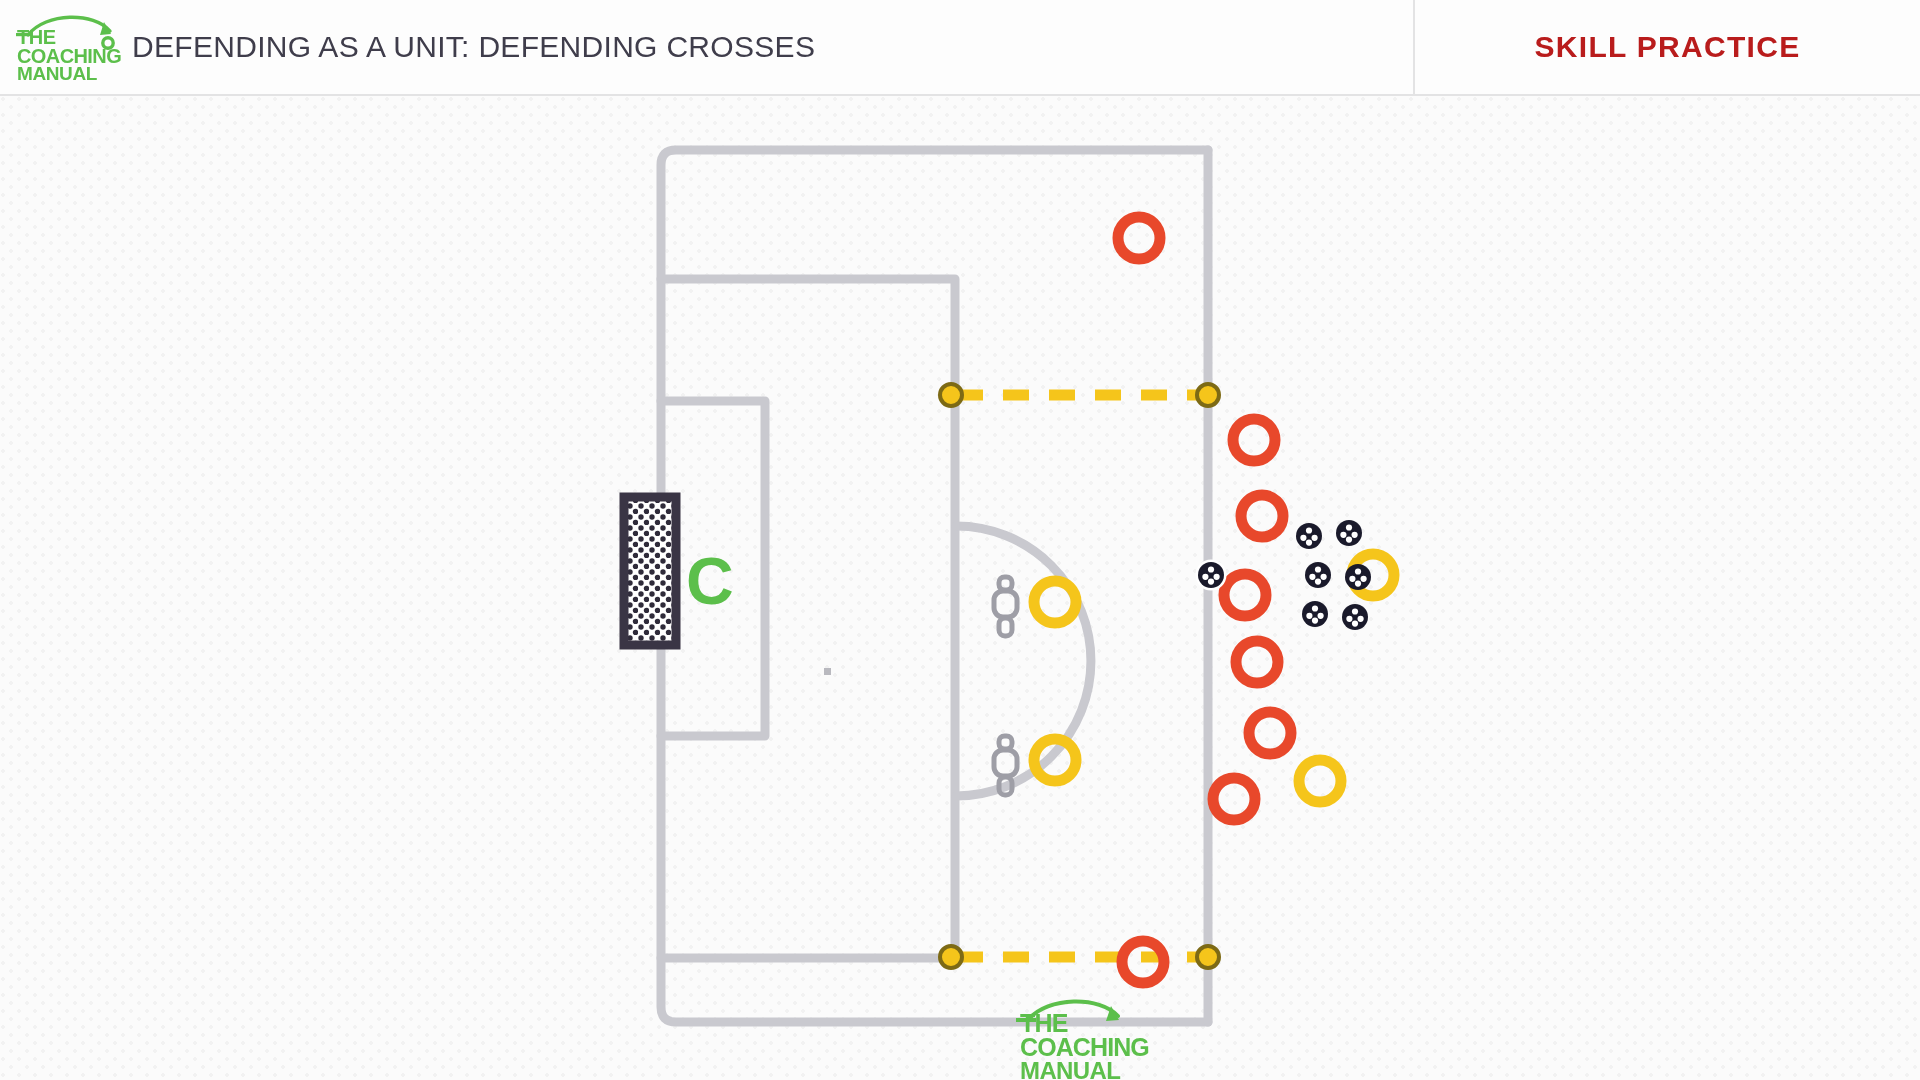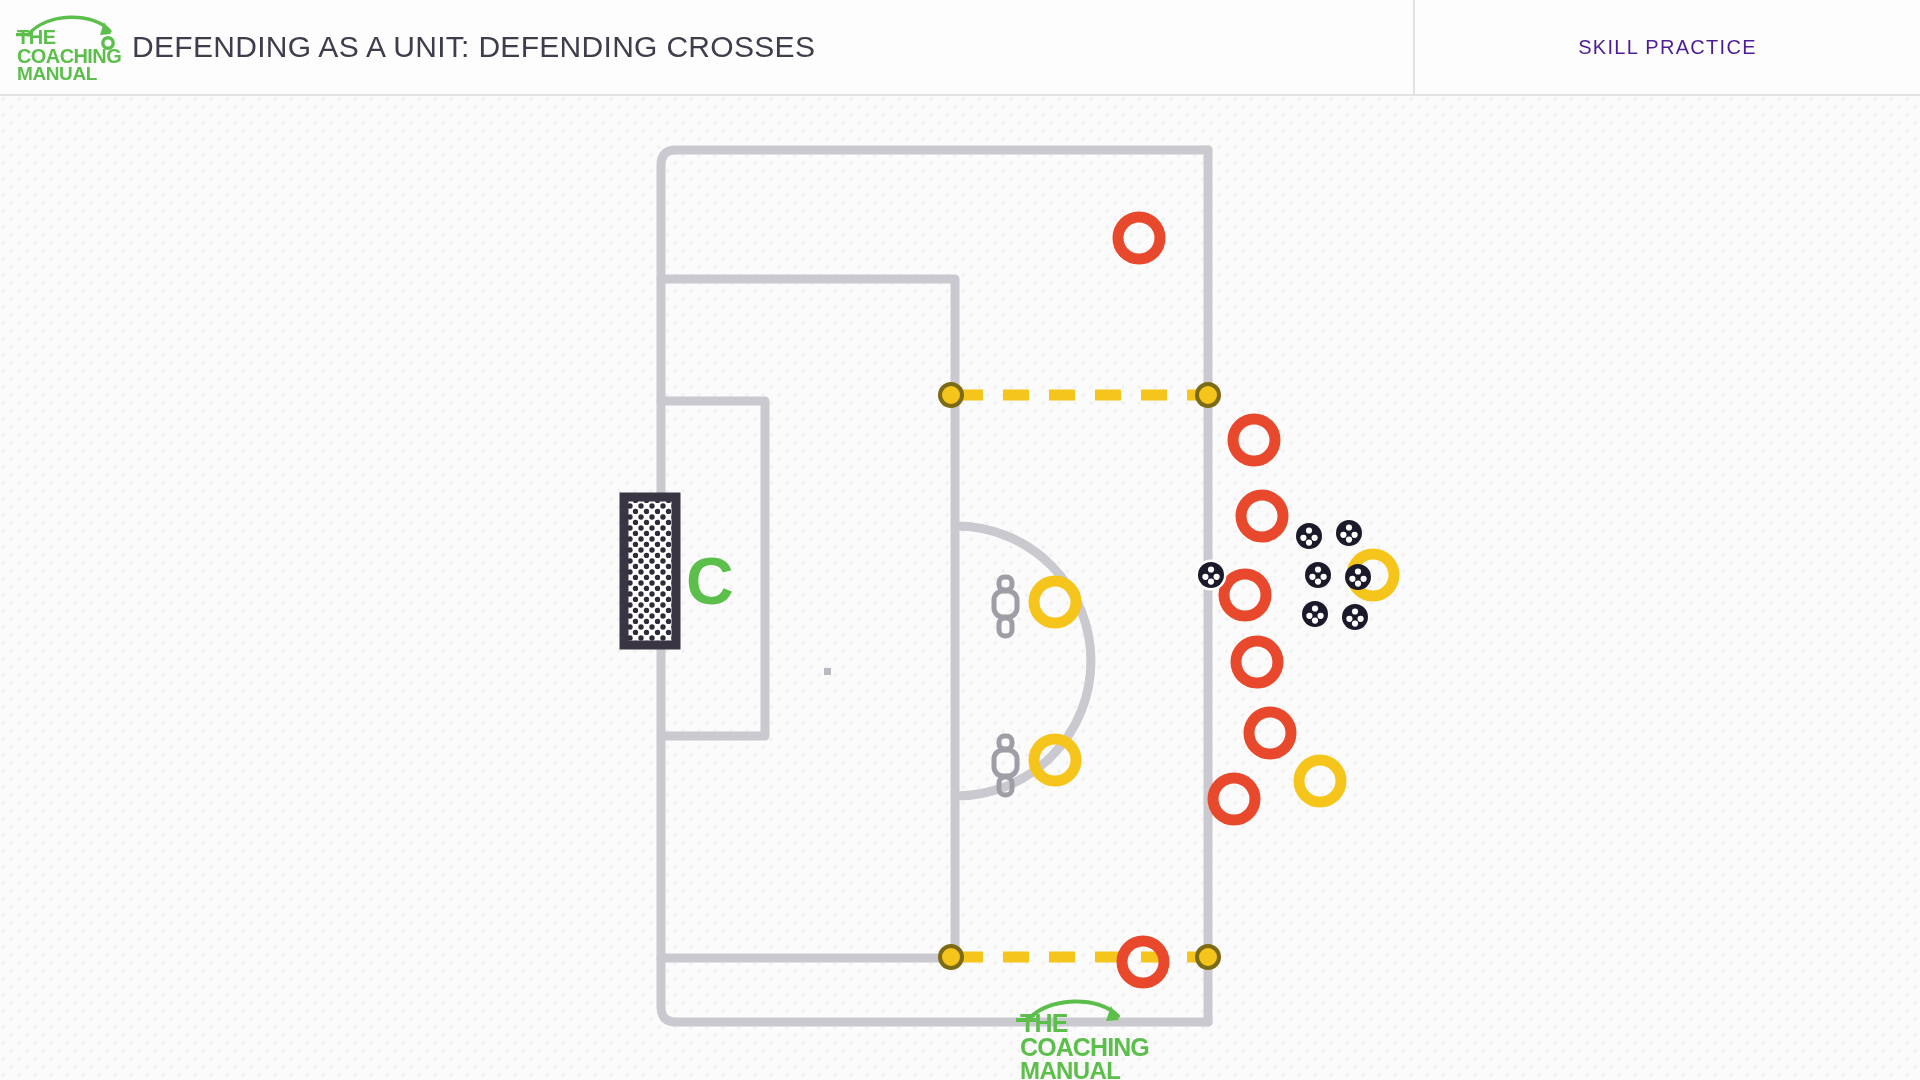--- a/index.html
+++ b/index.html
@@ -59,25 +59,25 @@
 
   .header-title {
     font-size: 30px;
     letter-spacing: 0.3px;
     color: #3f3d4b;
     font-family: "Liberation Sans", sans-serif;
     font-weight: 400;
     white-space: nowrap;
   }
   .header-tag {
-    font-size: 20px;
+    font-size: 30px;
     letter-spacing: 1.3px;
-    color: #4c1d95;
+    color: #b91c1c;
     font-family: "Liberation Sans", sans-serif;
-    font-weight: 400;
+    font-weight: 700;
     white-space: nowrap;
   }
 
   
   .canvas {
     position: absolute;
     top: 96px;
     left: 0;
     width: 1920px;
     height: 984px;

